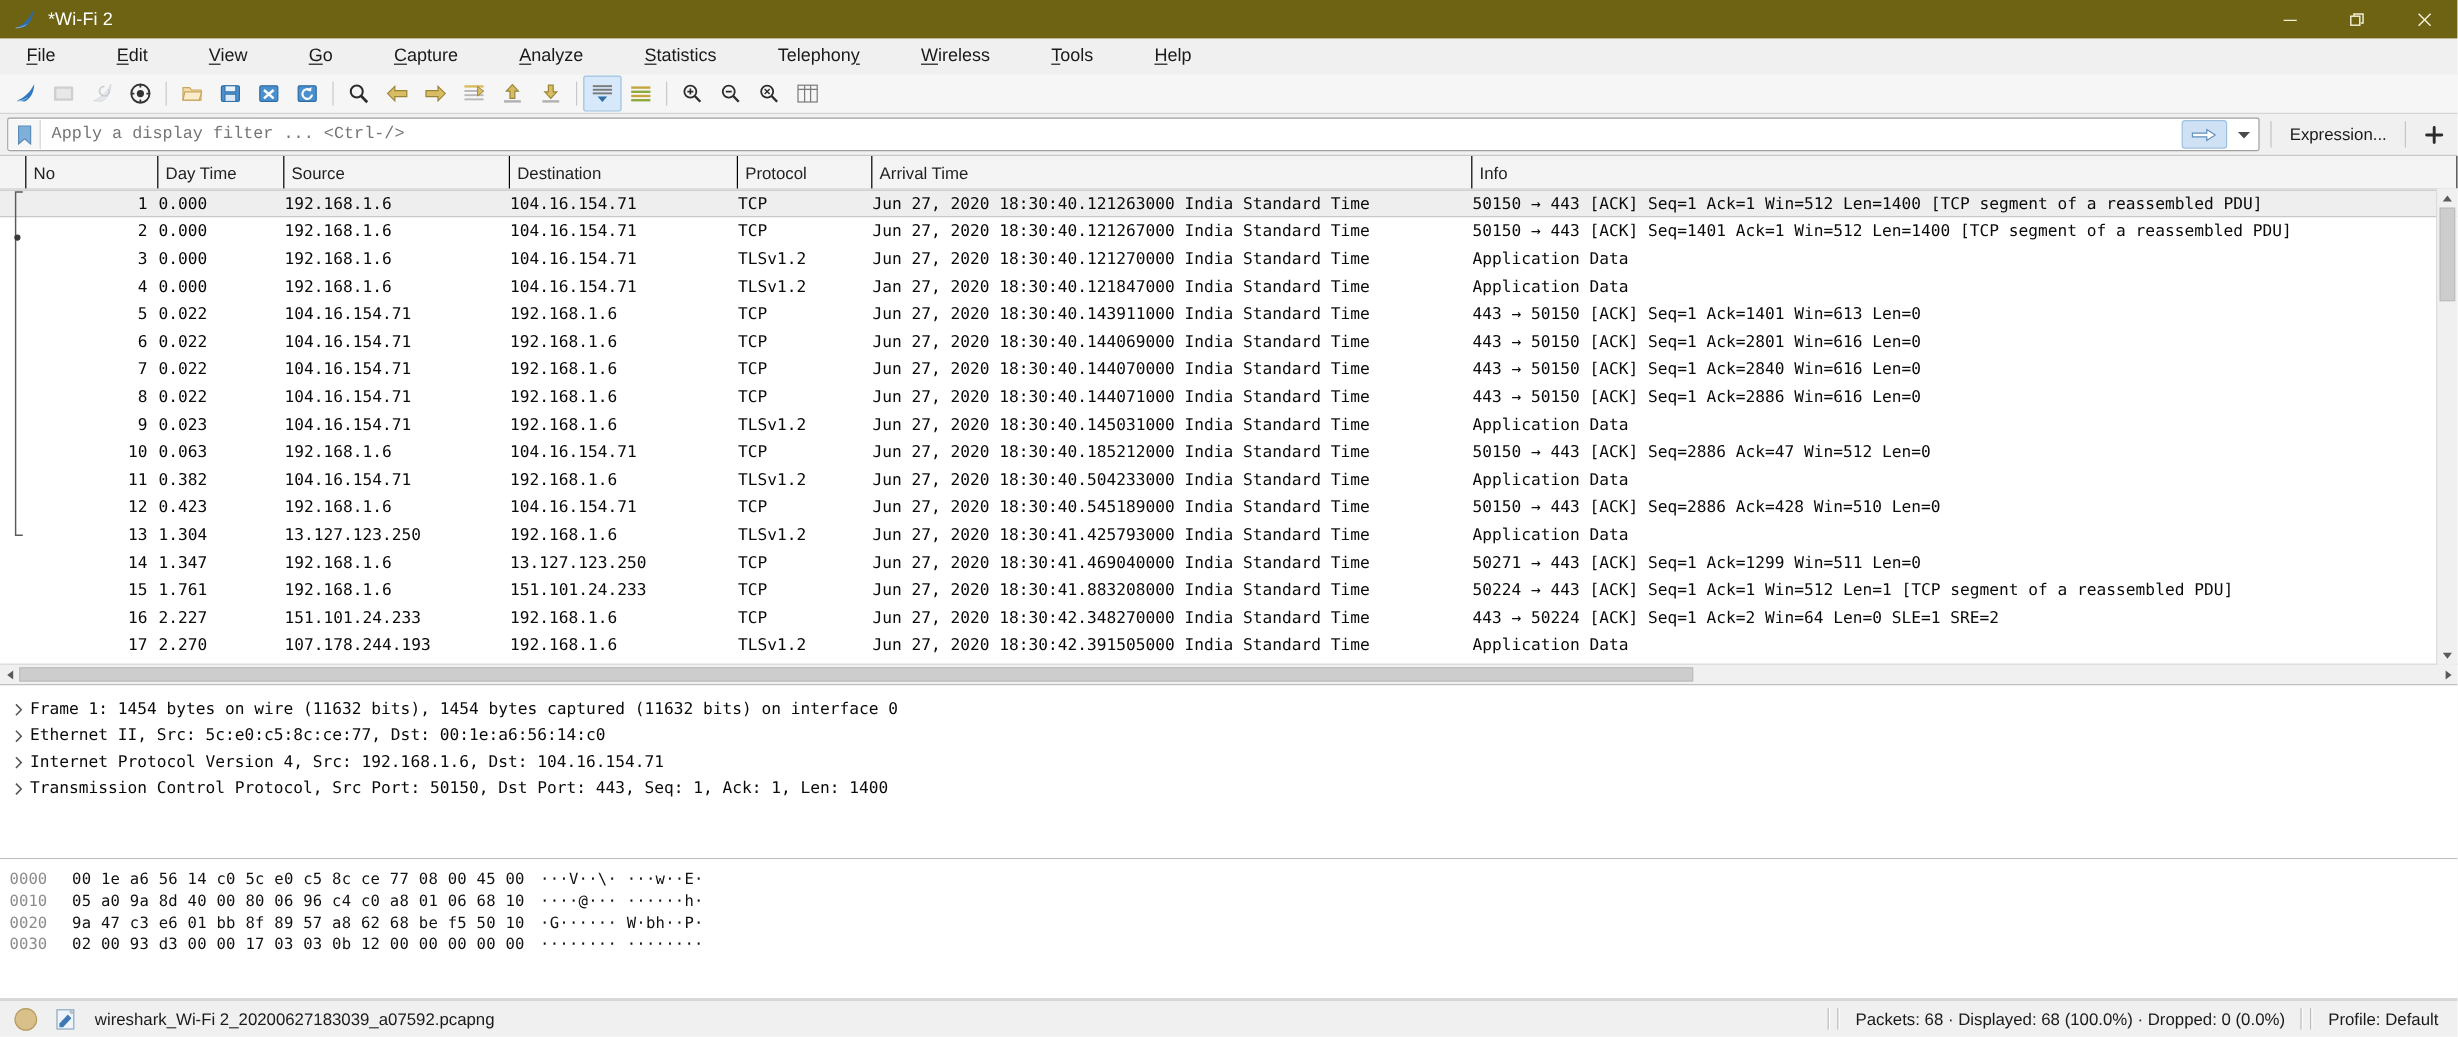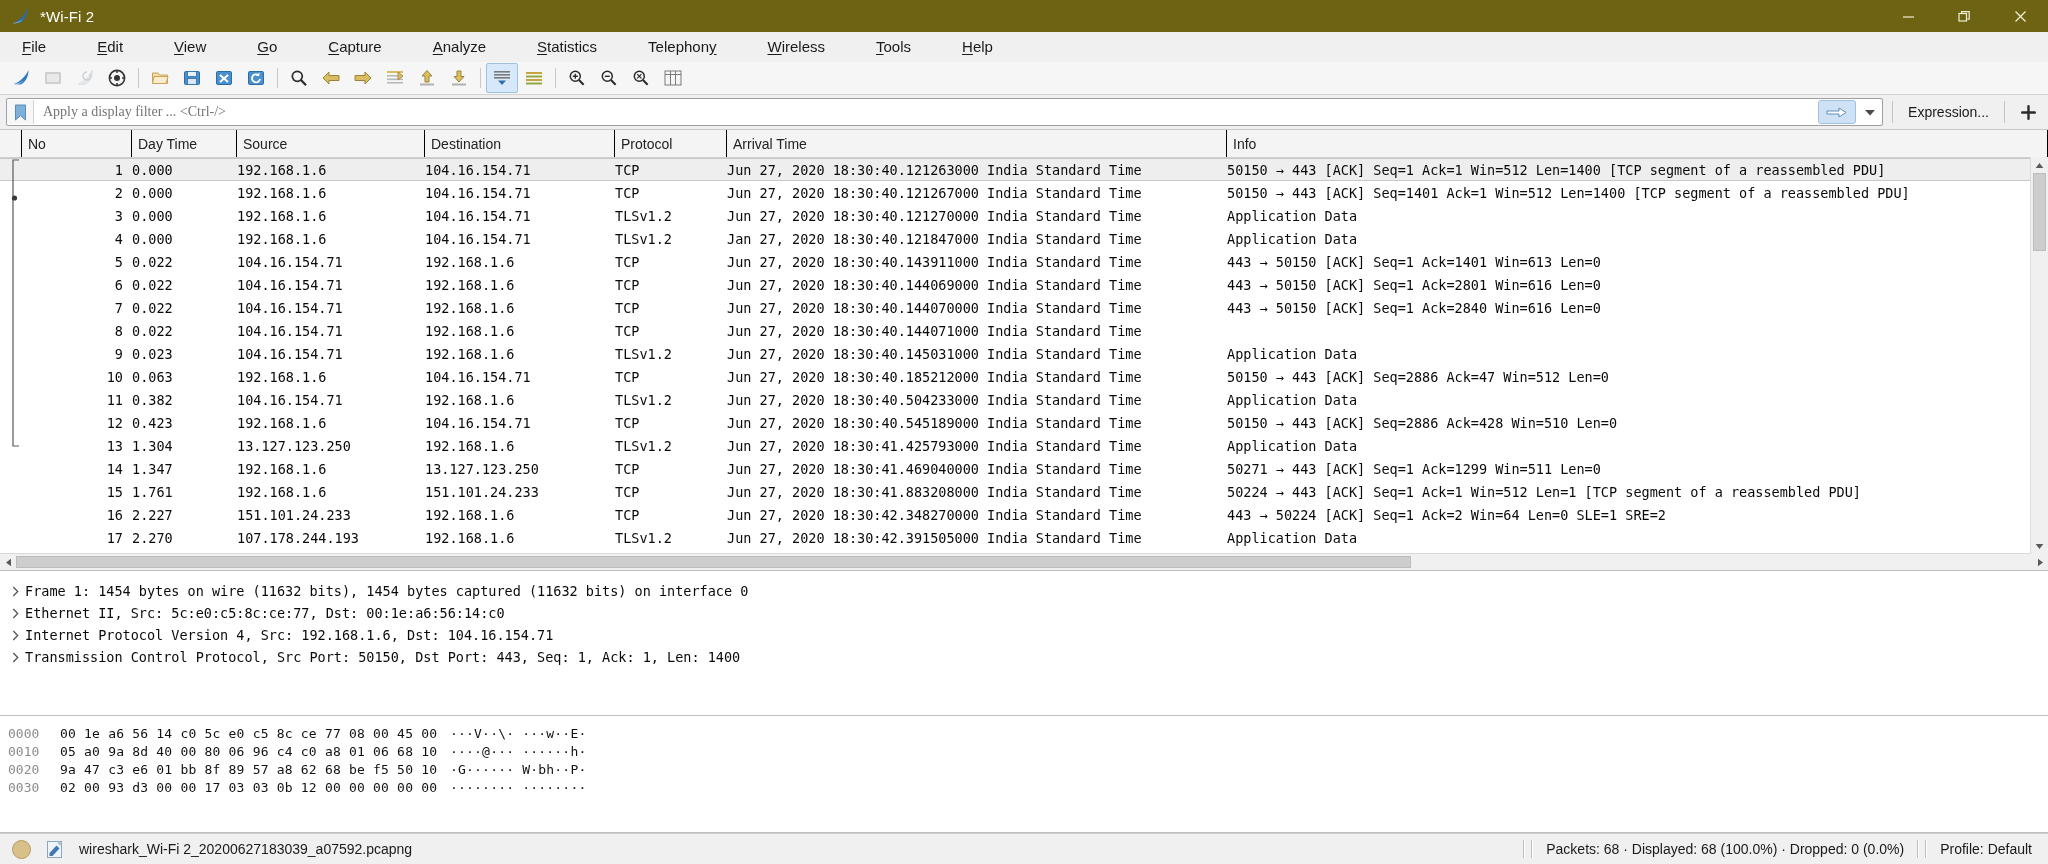--- a/index.html
+++ b/index.html
@@ -51,21 +51,21 @@
   .filter-field{
     flex:1;height:26px;background:#ffffff;border:1px solid #a0a0a0;display:flex;align-items:center;
     border-radius:2px;overflow:hidden;
   }
   .filter-bookmark{
     width:26px;height:24px;display:flex;align-items:center;justify-content:center;flex:none;
     border-right:1px solid #d5d5d5;background:#f7f7f7;
   }
   .filter-input{
     flex:1;border:none;outline:none;height:24px;font-size:14px;color:#8a8a8a;
-    padding-left:9px;background:transparent;font-family:Liberation Serif, serif;
+    padding-left:9px;background:transparent;font-family:Liberation Mono, monospace;
   }
   .filter-go{
     width:36px;height:22px;margin-right:2px;display:flex;align-items:center;justify-content:center;
     background:#cfe2f5;border:1px solid #9fc1e0;border-radius:3px;flex:none;
   }
   .filter-caret{width:24px;height:24px;display:flex;align-items:center;justify-content:center;flex:none;}
   .fsep{width:1px;height:22px;background:#c4c4c4;margin:0 9px;flex:none;}
   .expr-btn{font-size:14px;color:#1a1a1a;padding:3px 6px;white-space:nowrap;}
   .plus-btn{width:28px;height:26px;display:flex;align-items:center;justify-content:center;flex:none;color:#2b2b2b;}
 
@@ -460,20 +460,21 @@
             <div class="c-info">443 → 50150 [ACK] Seq=1 Ack=2840 Win=616 Len=0</div>
           </div>
           <div class="prow">
             <div class="c-mark"></div>
             <div class="c-no">8</div>
             <div class="c-time">0.022</div>
             <div class="c-src">104.16.154.71</div>
             <div class="c-dst">192.168.1.6</div>
             <div class="c-proto">TCP</div>
             <div class="c-arr">Jun 27, 2020 18:30:40.144071000 India Standard Time</div>
+            <div class="c-info">443 → 50150 [ACK] Seq=1 Ack=2886 Win=616 Len=0</div>
           </div>
           <div class="prow">
             <div class="c-mark"></div>
             <div class="c-no">9</div>
             <div class="c-time">0.023</div>
             <div class="c-src">104.16.154.71</div>
             <div class="c-dst">192.168.1.6</div>
             <div class="c-proto">TLSv1.2</div>
             <div class="c-arr">Jun 27, 2020 18:30:40.145031000 India Standard Time</div>
             <div class="c-info">Application Data</div>

